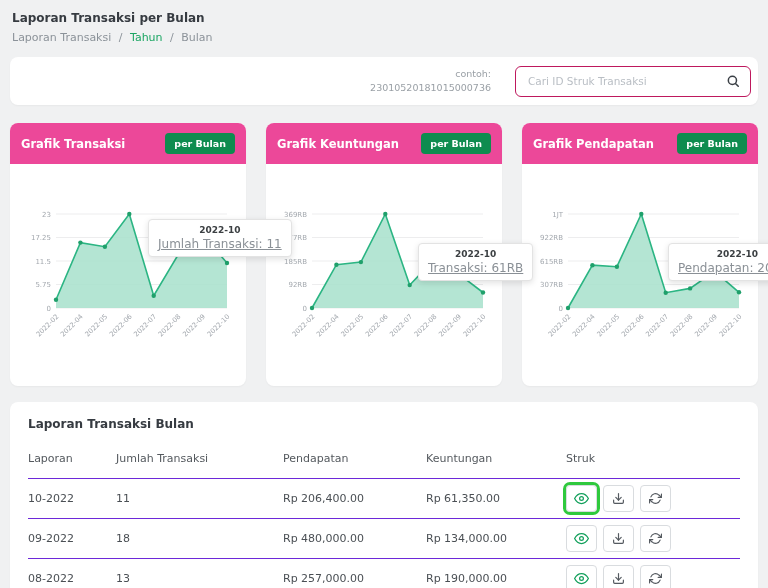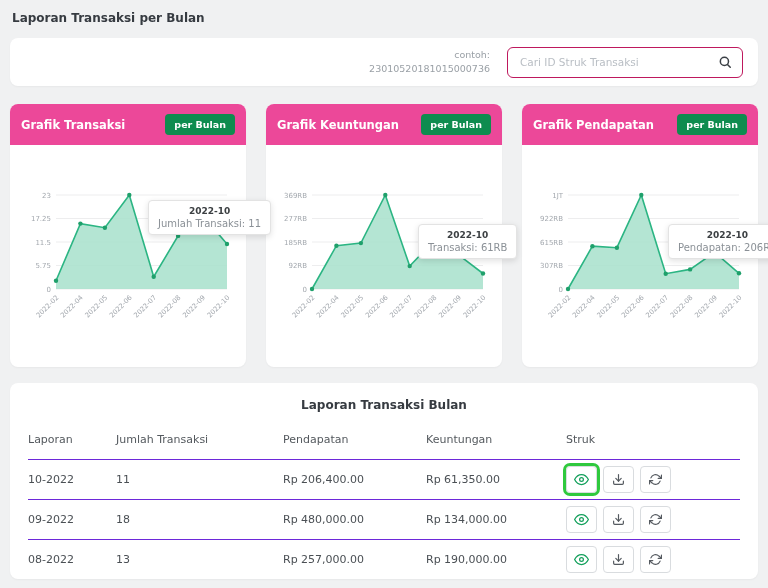--- a/index.html
+++ b/index.html
@@ -16,21 +16,21 @@
   .breadcrumb { font-size: 11px; color: #8b9299; margin-left: 2px; }
   .breadcrumb span { margin-right: 4px; }
   .breadcrumb .active { color: #1aa562; }
 
   .card { background: #fff; border-radius: 8px; box-shadow: 0 1px 2px rgba(0,0,0,0.04); }
 
   
   .search-card {
     margin-top: 13px; height: 48px;
     display: flex; align-items: center; justify-content: flex-end;
-    gap: 17px; padding: 0 15px;
+    gap: 24px; padding: 0 7px;
   }
   .example { text-align: right; font-size: 9.5px; color: #9aa0a6; line-height: 1.45; }
   .search-box { position: relative; width: 236px; }
   .search-box input {
     width: 100%; height: 31px; border: 1px solid #be185d; border-radius: 6px;
     padding: 0 36px 0 12px; font-size: 10.5px; color: #444; outline: none;
     font-family: inherit; background: #fff;
   }
   .search-box input::placeholder { color: #b9bec4; }
   .search-btn {
@@ -51,28 +51,28 @@
     background: #0e8c4f; color: #fff; font-size: 9.5px; font-weight: 700;
     padding: 5px 9px; border-radius: 4px; cursor: pointer;
   }
   .chart-body { padding: 40px 12px 42px; }
   .tooltip {
     position: absolute; z-index: 5; background: #fff; border: 1px solid #e3e3e3;
     border-radius: 4px; padding: 5px 9px; box-shadow: 0 2px 6px rgba(0,0,0,0.12);
     text-align: center; white-space: nowrap;
   }
   .tt-title { font-size: 9px; font-weight: 700; color: #3c4043; margin-bottom: 2px; }
-  .tt-text  { font-size: 10px; color: #8a9096; }
+  .tt-text  { font-size: 12px; color: #8a9096; text-decoration: underline; }
   .tt0 { left: 138px; top: 96px;  }
   .tt1 { left: 152px; top: 120px; }
   .tt2 { left: 146px; top: 120px; }
 
   
   .table-card { margin-top: 16px; padding: 15px 18px 0; min-height: 170px; }
-  .table-title { font-size: 12px; font-weight: 700; color: #363b41; margin-bottom: 15px; text-align: center; }
+  .table-title { font-size: 12px; font-weight: 700; color: #363b41; margin-bottom: 15px; }
   table { width: 100%; border-collapse: collapse; font-size: 11px; color: #4a4f54; }
   thead th { text-align: left; font-weight: 400; color: #54595e; padding: 6px 0 13px; }
   th:nth-child(1), td:nth-child(1) { width: 88px; }
   th:nth-child(2), td:nth-child(2) { width: 167px; margin-left: 26px; }
   th:nth-child(3), td:nth-child(3) { width: 143px; }
   th:nth-child(4), td:nth-child(4) { width: 140px; }
   tbody tr { border-top: 1px solid #6d28d9; }
   tbody td { padding: 12px 0; }
   td.aksi-cell { padding: 6px 0; }
   .aksi-wrap { display: flex; gap: 6px; align-items: center; }
@@ -83,20 +83,27 @@
   }
   .icon-btn.highlighted { outline: 3px solid #2fc93d; outline-offset: 0px; }
   svg { display: block; }
 </style>
 </head>
 <body>
 
 <div class="page">
 
   <div class="page-title">Laporan Transaksi per Bulan</div>
+  <div class="breadcrumb">
+    <span>Laporan Transaksi</span>
+    <span class="sep">/</span>
+    <span class="active">Tahun</span>
+    <span class="sep">/</span>
+    <span>Bulan</span>
+  </div>
 
   <div class="card search-card">
     <div class="example">
       <div>contoh:</div>
       <div>23010520181015000736</div>
     </div>
     <div class="search-box">
       <input type="text" placeholder="Cari ID Struk Transaksi" style="">
       <button class="search-btn">
         <span>

